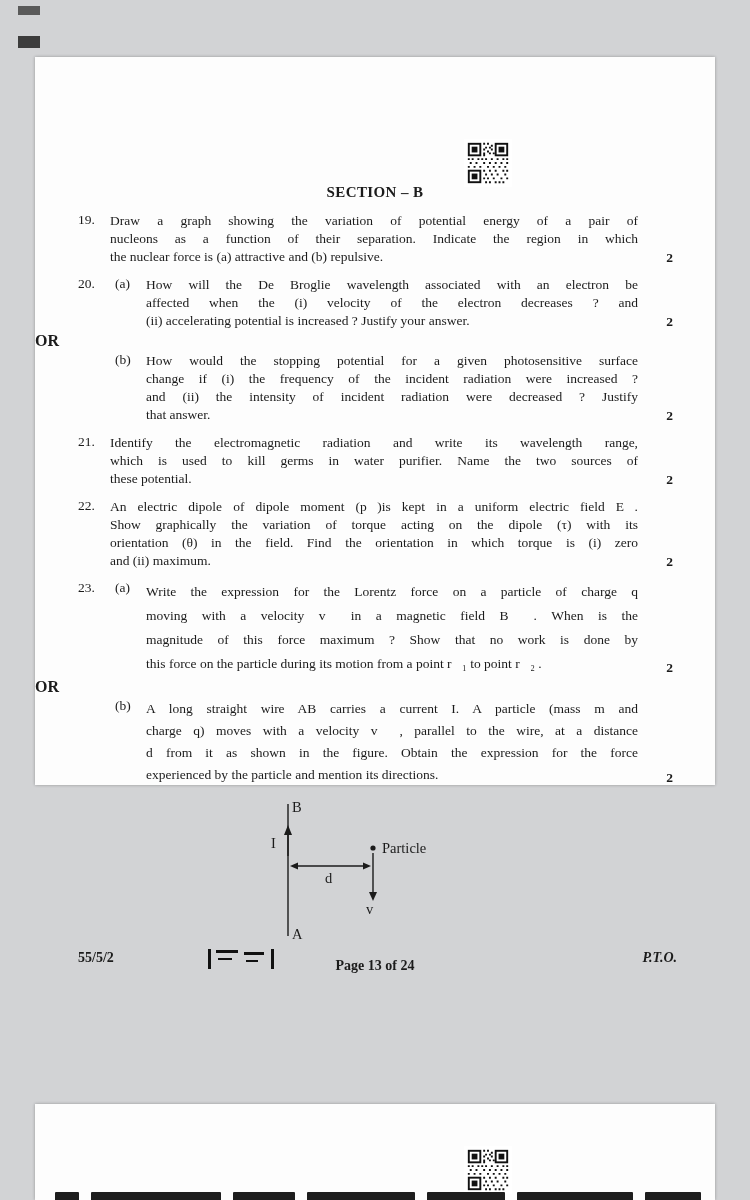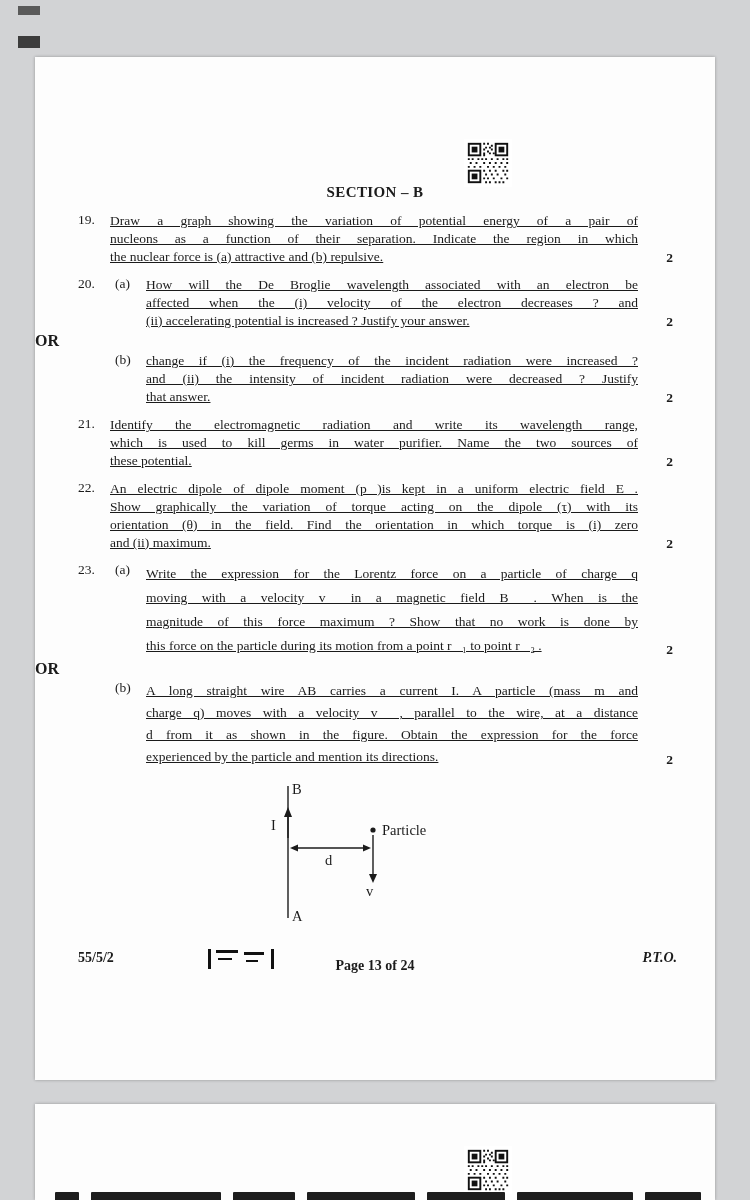--- a/index.html
+++ b/index.html
@@ -10,34 +10,34 @@
     font-family:"Liberation Serif","DejaVu Serif",serif;
     color:#1b1b1b;
   }
   
   .top-frag { position:absolute; background:#4a4a4a; }
   .top-frag.f1 { left:18px; top:6px;  width:22px; height:9px;  background:#5a5a5a; }
   .top-frag.f2 { left:18px; top:36px; width:22px; height:12px; background:#3c3c3c; }
 
   
   .page-main {
-    position:absolute; left:35px; top:57px; width:680px; height:1023px;
+    position:absolute; left:35px; top:57px; width:680px; height:728px;
     background:#fdfdfd; box-shadow:0 0 3px rgba(0,0,0,.3);
   }
   .qr { position:absolute; width:48px; height:48px; }
   .qr-main { left:429px; top:82px; }
 
   .content { padding-top:126px; }
   .section-title {
     text-align:center; font-weight:bold; font-size:15px;
     letter-spacing:.4px; line-height:18px; margin-bottom:11px;
   }
   .question { position:relative; margin-bottom:10px; }
   .question.q23 { margin-top:0; }
-  .part { position:relative;text-decoration:underline; }
+  .part { position:relative; }
   .qnum   { position:absolute; left:43px; top:0; font-size:13.5px; }
   .plabel { position:absolute; left:80px; top:0; font-size:13.5px; }
   .lines { margin-left:75px; margin-right:77px; font-size:13.5px; }
   .lines.indent { margin-left:111px; }
   .line { line-height:18px; white-space:normal; }
   .jl { text-align:justify; text-align-last:justify; }
   .q23 .part:first-of-type .line { line-height:24px; }
   .q23 .part:last-of-type  .line { line-height:22px; }
   .marks { position:absolute; right:42px; bottom:0; font-weight:bold; font-size:13.5px; }
   .or-row { text-align:left; font-weight:bold; font-size:16px; line-height:18px; margin:2px 0; }
@@ -123,20 +123,21 @@
               <div class="line jl">How will the De Broglie wavelength associated with an electron be</div>
               <div class="line jl">affected when the (i) velocity of the electron decreases ? and</div>
               <div class="line">(ii) accelerating potential is increased ? Justify your answer.</div>
             </div>
             <span class="marks">2</span>
           </div>
           <div class="or-row">OR</div>
           <div class="part">
             <span class="plabel">(b)</span>
             <div class="lines indent">
+              <div class="line jl">How would the stopping potential for a given photosensitive surface</div>
               <div class="line jl">change if (i) the frequency of the incident radiation were increased ?</div>
               <div class="line jl">and (ii) the intensity of incident radiation were decreased ? Justify</div>
               <div class="line">that answer.</div>
             </div>
             <span class="marks">2</span>
           </div>
         </div>
         <div class="question">
           <div class="part">
             <span class="qnum">21.</span>

